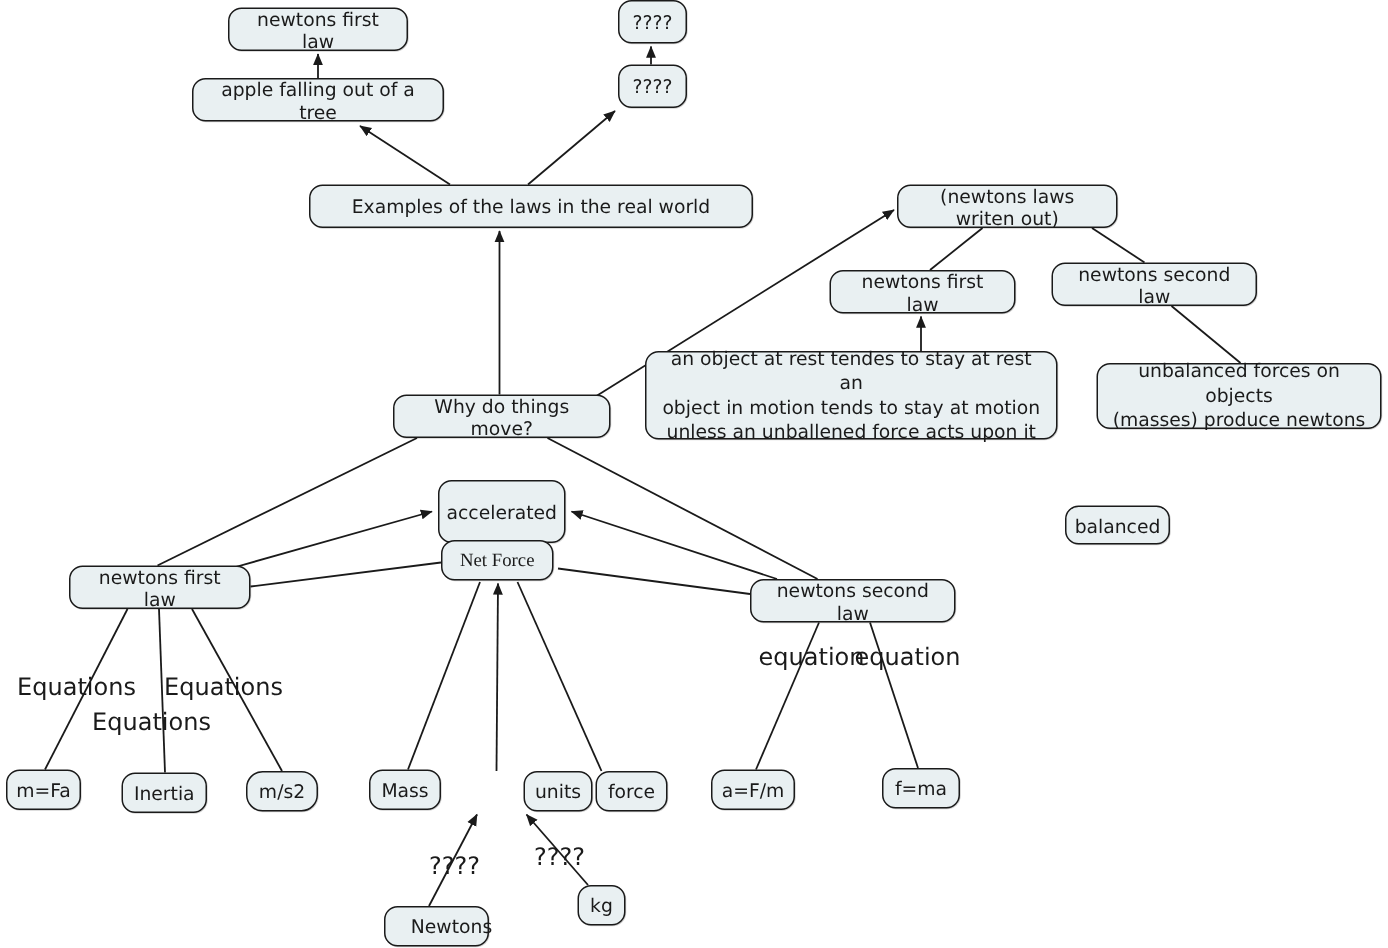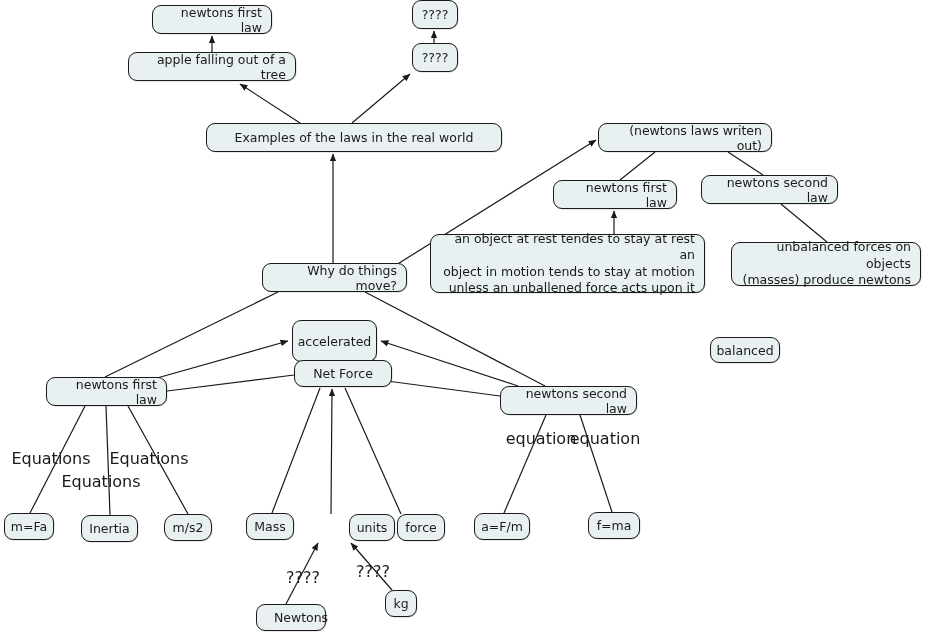--- a/index.html
+++ b/index.html
@@ -28,21 +28,21 @@
   }
   .node {
     position: absolute;
     box-sizing: border-box;
     background: #e9f0f2;
     border: 1.3px solid #1a1a1a;
     border-radius: 9px;
     color: #1a1a1a;
     font-size: 12.5px;
     line-height: 15px;
-    text-align: right;
+    text-align: center;
     display: flex;
     align-items: center;
     justify-content: center;
     padding: 3px 9px;
     white-space: pre-line;
     box-shadow: 0.5px 0.5px 0 rgba(0,0,0,0.18);
   }
   .node.multiline {
     line-height: 16.5px;
   }
@@ -93,32 +93,32 @@
         <line x1="546" y1="415" x2="504" y2="513" stroke="#1a1a1a" stroke-width="1.2"></line>
         <line x1="580" y1="415" x2="612" y2="512" stroke="#1a1a1a" stroke-width="1.2"></line>
       </g>
   </svg>
   <div id="nodes-group">
       <div class="node" style="left: 152px; top: 5px; width: 120px; height: 29px;">newtons first law</div>
       <div class="node" style="left: 412px; top: 0px; width: 46px; height: 29px;">????</div>
       <div class="node" style="left: 412px; top: 43px; width: 46px; height: 29px;">????</div>
       <div class="node" style="left: 128px; top: 52px; width: 168px; height: 29px;">apple falling out of a tree</div>
       <div class="node" style="left: 206px; top: 123px; width: 296px; height: 29px;">Examples of the laws in the real world</div>
-      <div class="node" style="left: 598px; top: 123px; width: 174px; height: 29px;">(newtons laws writen out)</div>
+      <div class="node" style="left: 598px; top: 123px; width: 147px; height: 29px;">(newtons laws writen out)</div>
       <div class="node" style="left: 553px; top: 180px; width: 124px; height: 29px;">newtons first law</div>
       <div class="node" style="left: 701px; top: 175px; width: 137px; height: 29px;">newtons second law</div>
       <div class="node multiline" style="left: 430px; top: 234px; width: 275px; height: 59px;">an object at rest tendes to stay at rest an
 object in motion tends to stay at motion
 unless an unballened force acts upon it</div>
       <div class="node multiline" style="left: 731px; top: 242px; width: 190px; height: 44px;">unbalanced forces on objects
 (masses) produce newtons</div>
       <div class="node" style="left: 262px; top: 263px; width: 145px; height: 29px;">Why do things move?</div>
       <div class="node" style="left: 292px; top: 320px; width: 85px; height: 42px;">accelerated</div>
       <div class="node" style="left: 710px; top: 337px; width: 70px; height: 26px;">balanced</div>
-      <div class="node" style="left: 294px; top: 360px; width: 98px; height: 27px;">Net Force</div>
+      <div class="node" style="left: 294px; top: 360px; width: 75px; height: 27px; font-family: Liberation Serif, serif;">Net Force</div>
       <div class="node" style="left: 46px; top: 377px; width: 121px; height: 29px;">newtons first law</div>
       <div class="node" style="left: 500px; top: 386px; width: 137px; height: 29px;">newtons second law</div>
       <div class="node" style="left: 4px; top: 513px; width: 50px; height: 27px;">m=Fa</div>
       <div class="node" style="left: 81px; top: 515px; width: 57px; height: 27px;">Inertia</div>
       <div class="node" style="left: 164px; top: 514px; width: 48px; height: 27px; border-radius: 11px;">m/s2</div>
       <div class="node" style="left: 246px; top: 513px; width: 48px; height: 27px;">Mass</div>
       <div class="node" style="left: 308px; top: 514px; width: 46px; height: 27px; margin-left: 41px;">units</div>
       <div class="node" style="left: 380px; top: 514px; width: 48px; height: 27px; margin-left: 17px;">force</div>
       <div class="node" style="left: 474px; top: 513px; width: 56px; height: 27px;">a=F/m</div>
       <div class="node" style="left: 588px; top: 512px; width: 52px; height: 27px;">f=ma</div>

